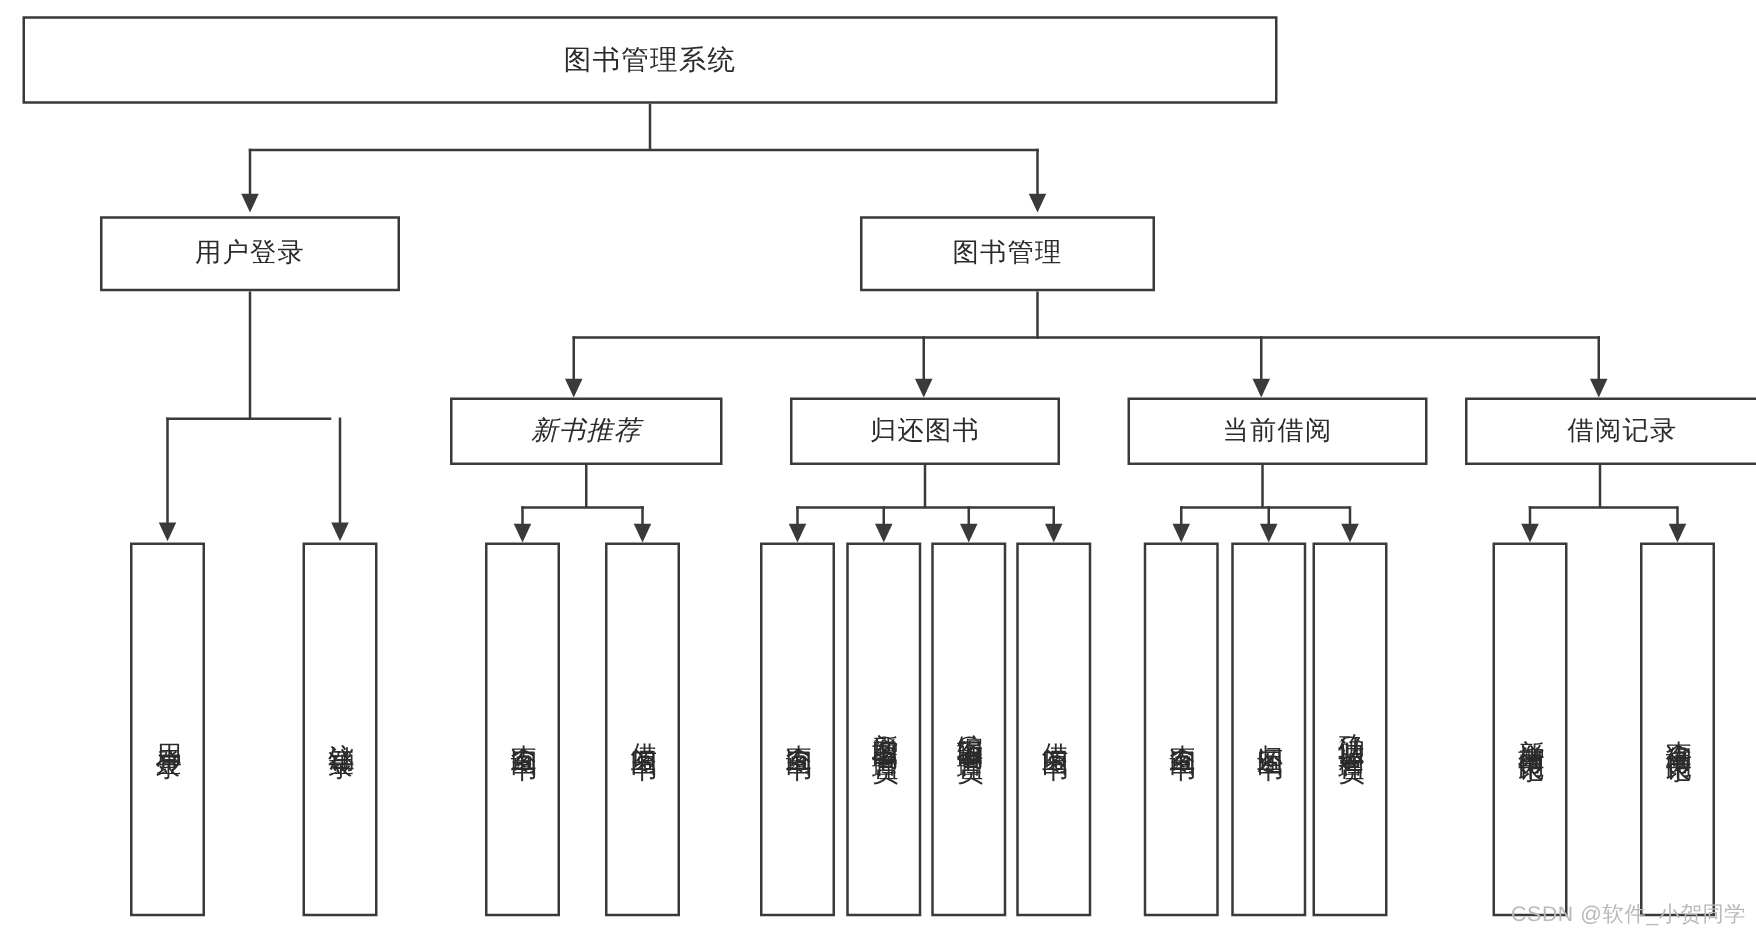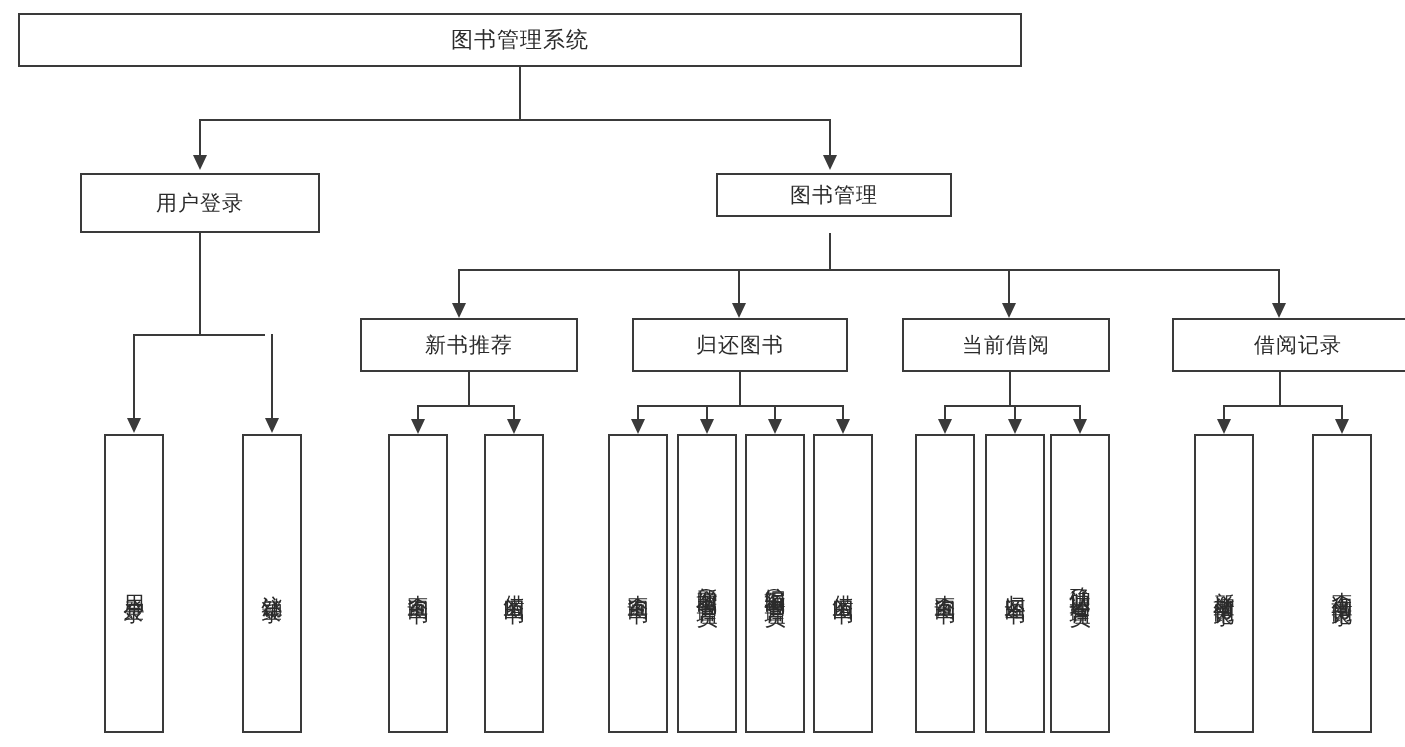--- a/index.html
+++ b/index.html
@@ -65,37 +65,37 @@
     letter-spacing:.5px;
     z-index:9;
     white-space:nowrap;
   }
 </style>
 </head>
 <body>
 
 <div id="stage">
 
-  <div class="node h root" style="left:18px;top:13px;width:1004px;height:54px;">
+  <div class="node h root" style="left:18px;top:13px;width:1004px;height:70px;">
     <span>图书管理系统</span>
   </div>
 
   <div class="vline" style="left:519px;top:67px;height:53px;"></div>
 
   <div class="hline" style="left:199px;top:119px;width:632px;"></div>
 
   <div class="vline" style="left:199px;top:119px;height:38px;"></div>
   <div class="arrow" style="left:193px;top:155px;"></div>
   <div class="vline" style="left:829px;top:119px;height:38px;"></div>
   <div class="arrow" style="left:823px;top:155px;"></div>
 
   <div class="node h" style="left:80px;top:173px;width:240px;height:60px;">
     <span>用户登录</span>
   </div>
-  <div class="node h" style="left:716px;top:173px;width:236px;height:44px;">
+  <div class="node h" style="left:688px;top:173px;width:236px;height:60px;">
     <span>图书管理</span>
   </div>
 
   <div class="vline" style="left:199px;top:233px;height:102px;"></div>
   <div class="hline" style="left:133px;top:334px;width:132px;"></div>
   <div class="vline" style="left:133px;top:334px;height:86px;"></div>
   <div class="arrow" style="left:127px;top:418px;"></div>
   <div class="vline" style="left:271px;top:334px;height:86px;"></div>
   <div class="arrow" style="left:265px;top:418px;"></div>
 
@@ -103,27 +103,27 @@
   <div class="hline" style="left:458px;top:269px;width:822px;"></div>
   <div class="vline" style="left:458px;top:269px;height:36px;"></div>
   <div class="arrow" style="left:452px;top:303px;"></div>
   <div class="vline" style="left:738px;top:269px;height:36px;"></div>
   <div class="arrow" style="left:732px;top:303px;"></div>
   <div class="vline" style="left:1008px;top:269px;height:36px;"></div>
   <div class="arrow" style="left:1002px;top:303px;"></div>
   <div class="vline" style="left:1278px;top:269px;height:36px;"></div>
   <div class="arrow" style="left:1272px;top:303px;"></div>
 
-  <div class="node h" style="left:360px;top:318px;width:218px;height:54px;">
+  <div class="node h" style="left:360px;top:318px;width:218px;height:54px;font-style:italic;">
     <span>新书推荐</span>
   </div>
   <div class="node h" style="left:632px;top:318px;width:216px;height:54px;">
     <span>归还图书</span>
   </div>
-  <div class="node h" style="left:902px;top:318px;width:208px;height:54px;">
+  <div class="node h" style="left:902px;top:318px;width:240px;height:54px;">
     <span>当前借阅</span>
   </div>
   <div class="node h" style="left:1172px;top:318px;width:252px;height:54px;">
     <span>借阅记录</span>
   </div>
 
   <div class="vline" style="left:468px;top:372px;height:34px;"></div>
   <div class="hline" style="left:417px;top:405px;width:98px;"></div>
   <div class="vline" style="left:417px;top:405px;height:16px;"></div>
   <div class="arrow" style="left:411px;top:419px;"></div>
@@ -194,14 +194,15 @@
     <span class="vtxt">确认归还（管理员）</span>
   </div>
 
   <div class="node v" style="left:1194px;top:434px;width:60px;height:299px;">
     <span class="vtxt">新增借阅记录</span>
   </div>
   <div class="node v" style="left:1312px;top:434px;width:60px;height:299px;">
     <span class="vtxt">查询借阅记录</span>
   </div>
 
+  <div class="watermark">CSDN @软件_小贺同学</div>
 
 </div>
 
 </body></html>

